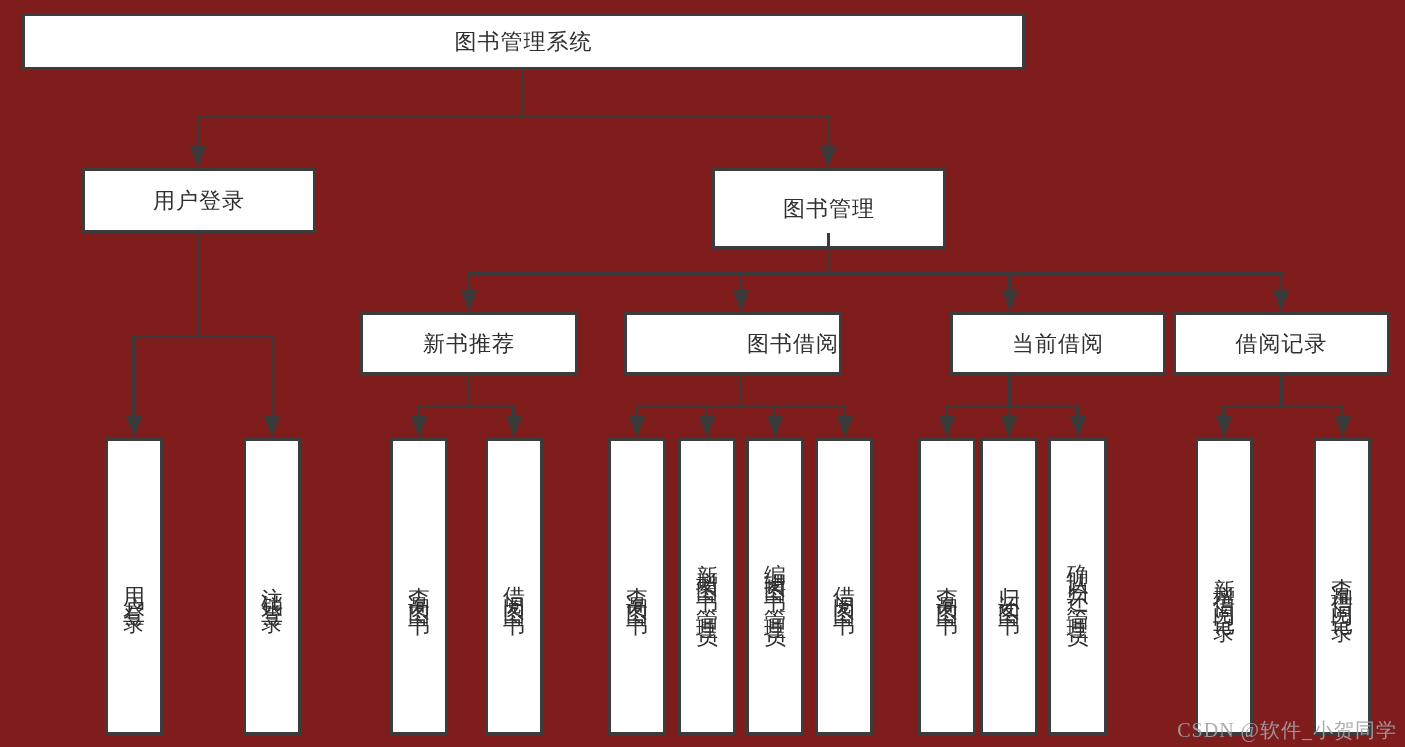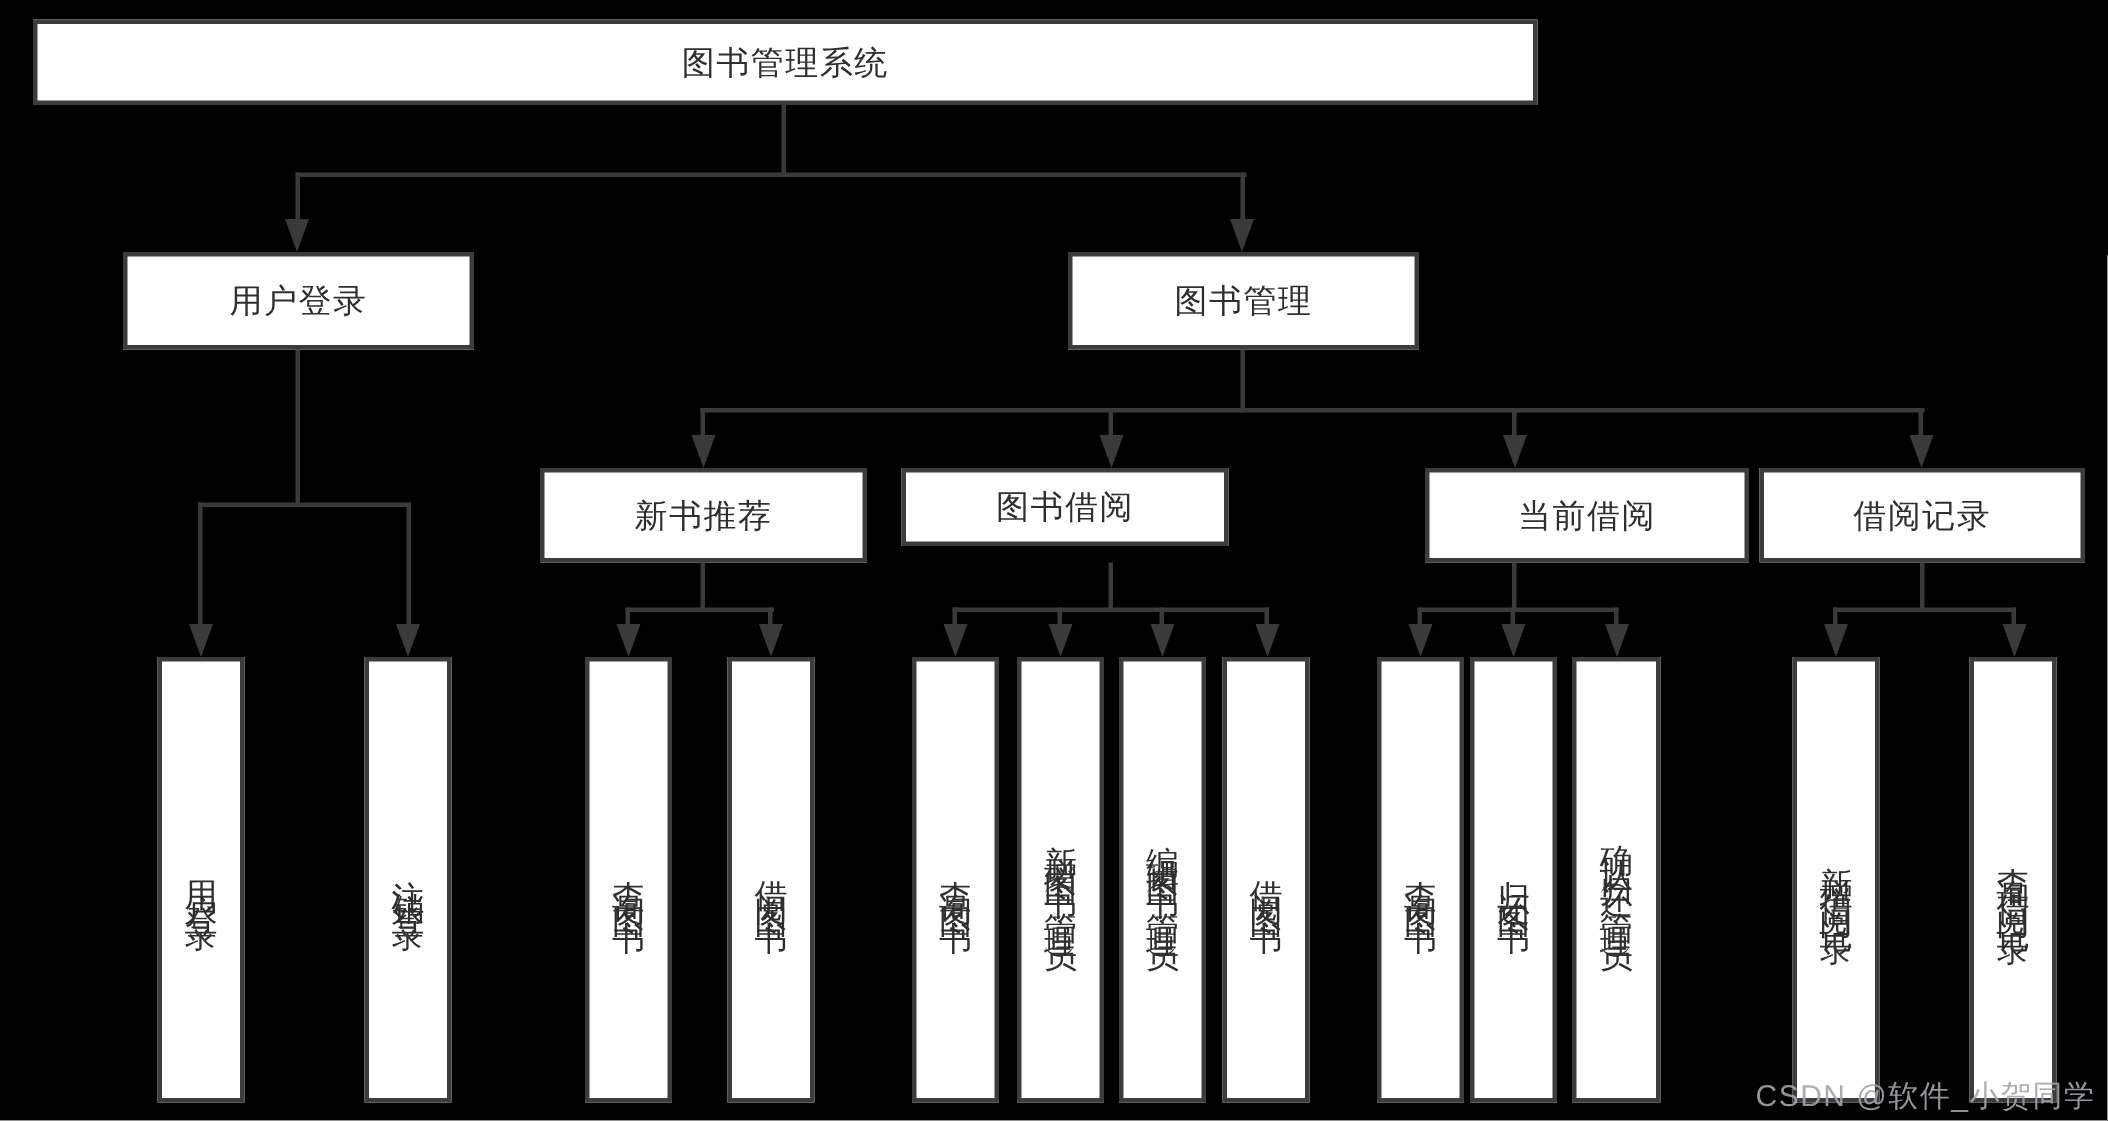--- a/index.html
+++ b/index.html
@@ -1,20 +1,20 @@
 <!DOCTYPE html>
 <html><head>
 <meta charset="utf-8">
 <style>
   html,body{margin:0;padding:0;background:#ffffff;}
   #canvas{
     position:relative;
     width:1405px;height:747px;
-    background:#000000;
-    font-family:Liberation Sans, sans-serif;
+    background:#7f1d1d;
+    font-family:Liberation Serif, serif;
     overflow:hidden;
   }
   .box{
     position:absolute;
     box-sizing:border-box;
     border:3px solid #3c3c3c;
     background:#ffffff;
     display:flex;
     align-items:center;
     justify-content:center;
@@ -64,21 +64,21 @@
   <div class="v" style="left:521px;top:70px;height:48px;"></div>
   <div class="h" style="left:197px;top:115px;width:634px;"></div>
   <div class="v" style="left:197px;top:115px;height:33px;"></div>
   <div class="arw" style="left:190px;top:146px;"></div>
   <div class="v" style="left:827px;top:115px;height:33px;"></div>
   <div class="arw" style="left:820px;top:146px;"></div>
 
   <div class="box" style="left:82px;top:168px;width:234px;height:65px;">
     <span>用户登录</span>
   </div>
-  <div class="box" style="left:712px;top:168px;width:234px;height:65px;">
+  <div class="box" style="left:712px;top:168px;width:234px;height:81px;">
     <span>图书管理</span>
   </div>
 
   <div class="v" style="left:197px;top:233px;height:105px;"></div>
   <div class="h" style="left:132px;top:335px;width:142px;"></div>
   <div class="v" style="left:132px;top:335px;height:84px;"></div>
   <div class="arw" style="left:126px;top:416px;"></div>
   <div class="v" style="left:271px;top:335px;height:84px;"></div>
   <div class="arw" style="left:264px;top:416px;"></div>
 
@@ -89,21 +89,21 @@
   <div class="v" style="left:739px;top:272px;height:22px;"></div>
   <div class="arw" style="left:733px;top:290px;"></div>
   <div class="v" style="left:1008px;top:272px;height:22px;"></div>
   <div class="arw" style="left:1002px;top:290px;"></div>
   <div class="v" style="left:1279px;top:272px;height:22px;"></div>
   <div class="arw" style="left:1273px;top:290px;"></div>
 
   <div class="box" style="left:360px;top:312px;width:218px;height:63px;">
     <span>新书推荐</span>
   </div>
-  <div class="box" style="left:601px;top:312px;width:218px;height:52px;">
+  <div class="box" style="left:624px;top:312px;width:218px;height:63px;justify-content:flex-end;">
     <span>图书借阅</span>
   </div>
   <div class="box" style="left:902px;top:312px;width:216px;height:63px;margin-left:48px;">
     <span>当前借阅</span>
   </div>
   <div class="box" style="left:1173px;top:312px;width:217px;height:63px;">
     <span>借阅记录</span>
   </div>
 
   <div class="v" style="left:467px;top:375px;height:33px;"></div>

